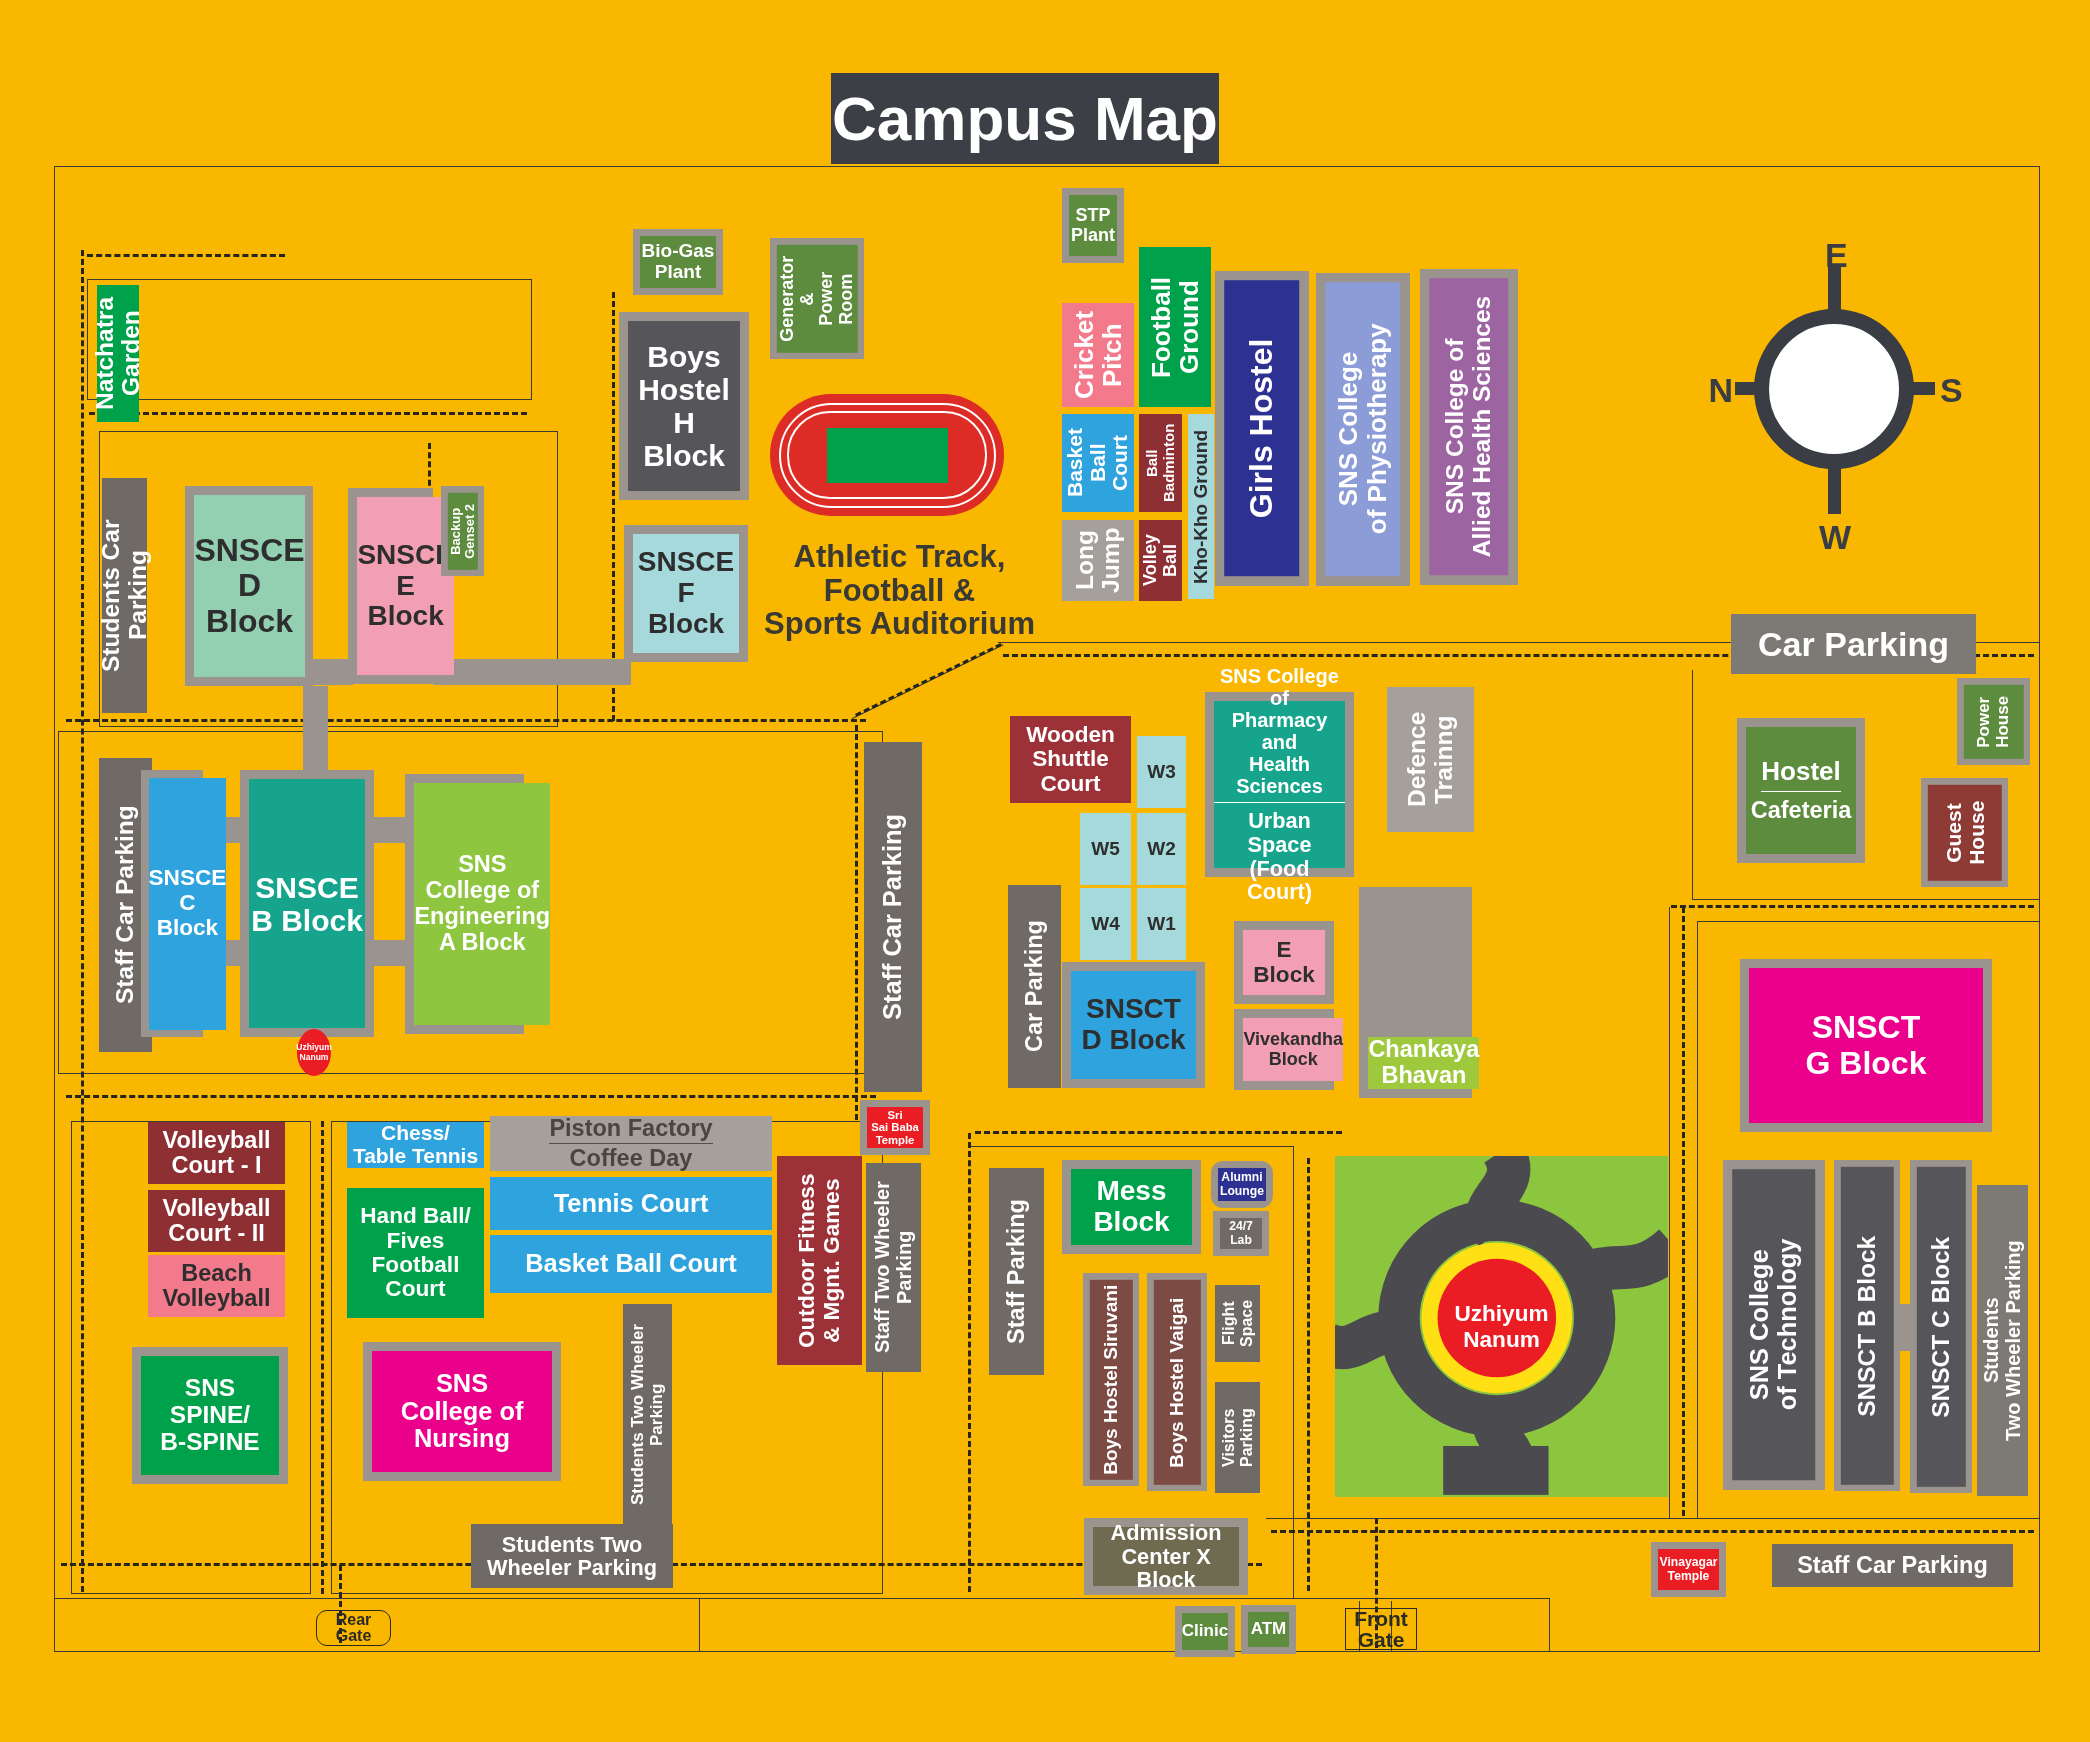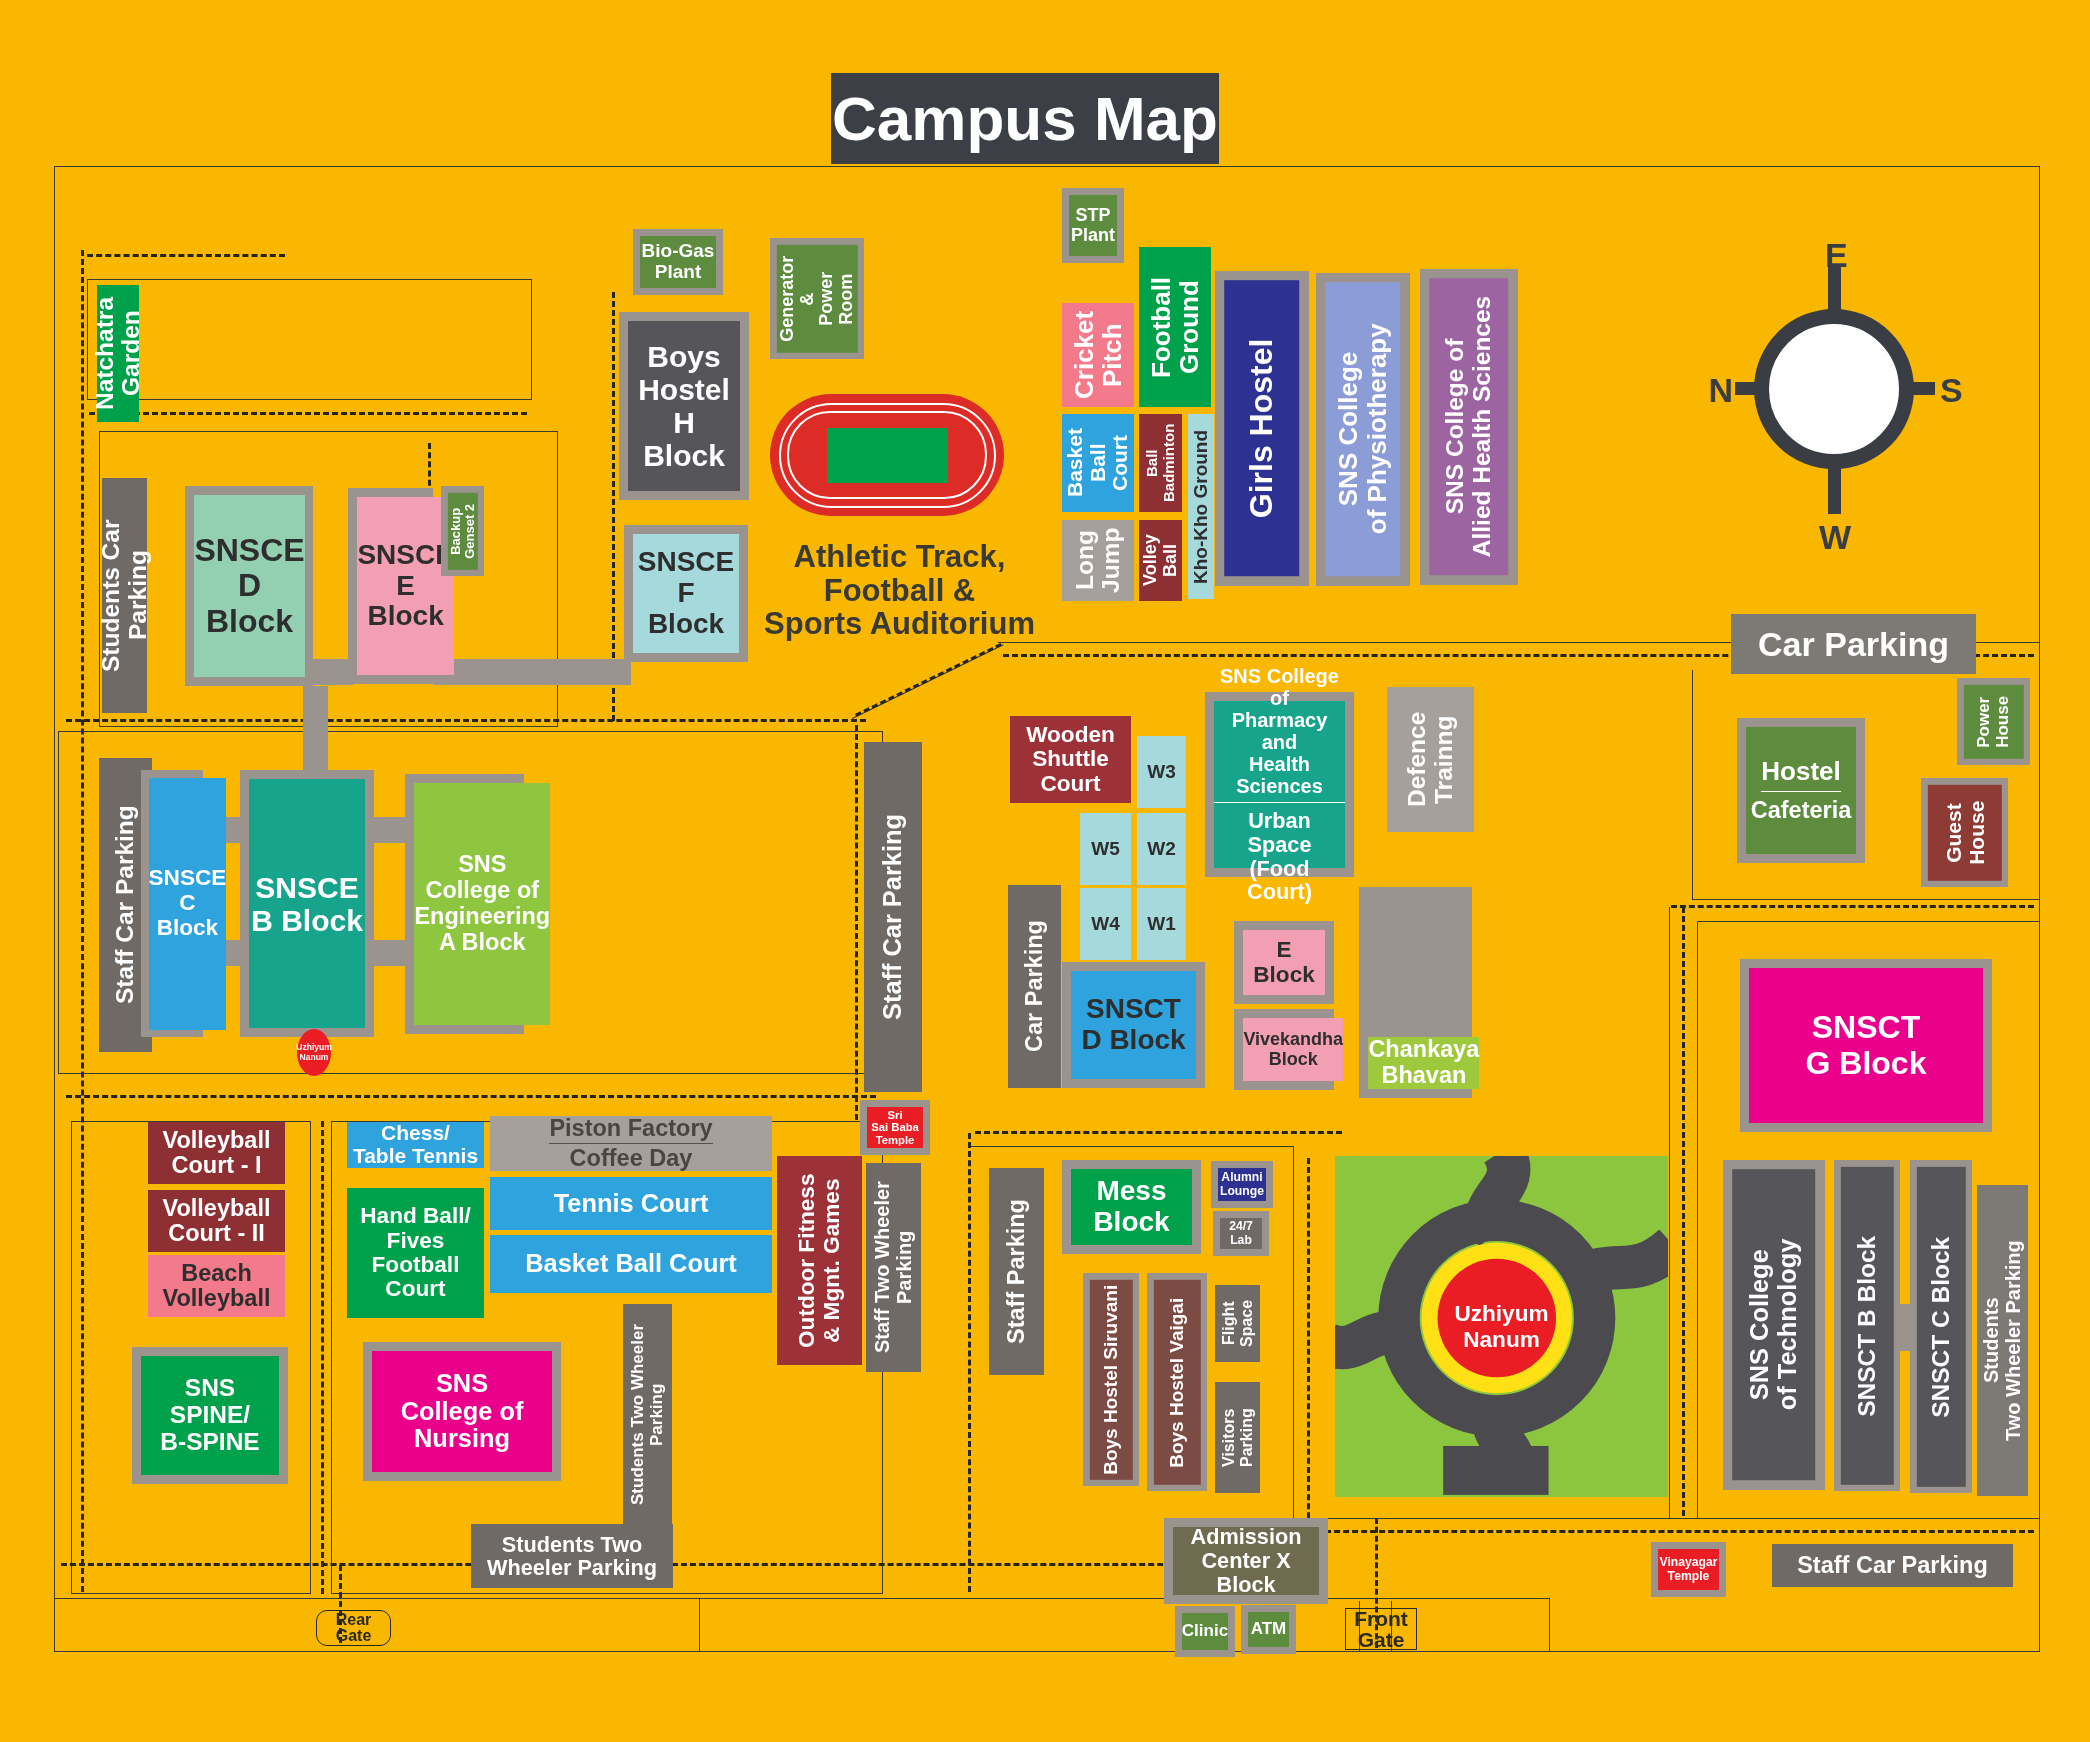--- a/index.html
+++ b/index.html
@@ -309,39 +309,39 @@
   <div class="flat v" style="left:623px;top:1304px;width:49px;height:221px;background:#6F6A66;color:#fff;font-size:17px;">Students Two Wheeler
 Parking</div>
   <div class="flat" style="left:471px;top:1524px;width:202px;height:64px;background:#6F6A66;color:#fff;font-size:21.7px;">Students Two
 Wheeler Parking</div>
 
   <div class="flat v" style="left:989px;top:1168px;width:55px;height:207px;background:#6F6A66;color:#fff;font-size:23.5px;">Staff Parking</div>
   <div class="bldg" style="left:1062px;top:1160px;width:139px;height:94px;">
       <div class="core" style="background:#00A14B;color:#fff;font-size:28px;">Mess
 Block</div>
     </div>
-  <div class="bldg thin" style="left:1211px;top:1161px;width:62px;height:47px;">
+  <div class="bldg thin" style="left:1211px;top:1161px;width:62px;height:47px;border-radius:12px;">
       <div class="core" style="background:#2D3192;color:#fff;font-size:12.2px;">Alumni
 Lounge</div>
     </div>
   <div class="bldg thin" style="left:1213px;top:1211px;width:56px;height:45px;">
       <div class="core" style="background:#6F6A66;color:#fff;font-size:12.2px;">24/7
 Lab</div>
     </div>
   <div class="bldg thin" style="left:1083px;top:1273px;width:56px;height:213px;">
       <div class="core v" style="background:#7B4B44;color:#fff;font-size:19px;">Boys Hostel Siruvani</div>
     </div>
   <div class="bldg thin" style="left:1147px;top:1273px;width:60px;height:218px;">
       <div class="core v" style="background:#7B4B44;color:#fff;font-size:19px;">Boys Hostel Vaigai</div>
     </div>
   <div class="flat v" style="left:1215px;top:1285px;width:45px;height:77px;background:#6F6A66;color:#fff;font-size:16px;">Flight
 Space</div>
   <div class="flat v" style="left:1215px;top:1382px;width:45px;height:111px;background:#6F6A66;color:#fff;font-size:16px;">Visitors
 Parking</div>
-  <div class="bldg" style="left:1164px;top:1518px;width:164px;height:86px;justify-content:center;">
+  <div class="bldg" style="left:1084px;top:1518px;width:164px;height:77px;justify-content:center;">
       <div class="core" style="background:#6F6B51;color:#fff;font-size:21.7px;">Admission
 Center X Block</div>
     </div>
   <div class="bldg thin" style="left:1175px;top:1606px;width:60px;height:51px;">
       <div class="core" style="background:#5E8C3E;color:#fff;font-size:17px;">Clinic</div>
     </div>
   <div class="bldg thin" style="left:1241px;top:1605px;width:55px;height:49px;">
       <div class="core" style="background:#5E8C3E;color:#fff;font-size:17px;">ATM</div>
     </div>
   <div class="gate" style="left:1345px;top:1608px;width:70px;height:40px;font-size:21px;">Front

